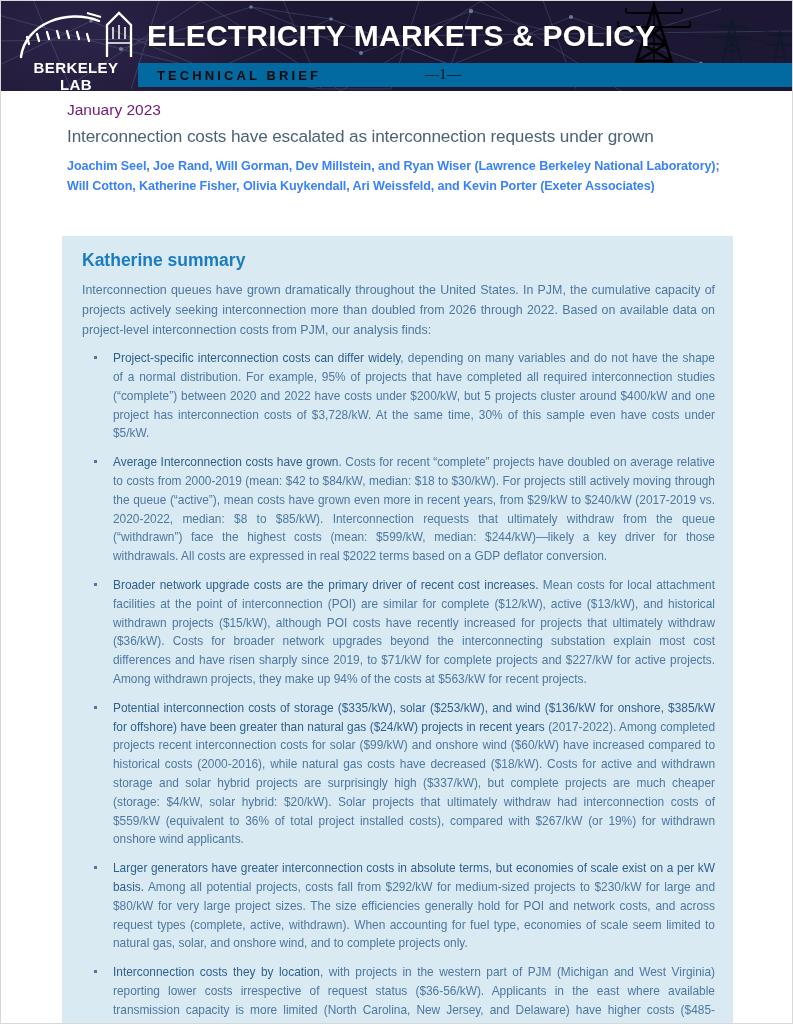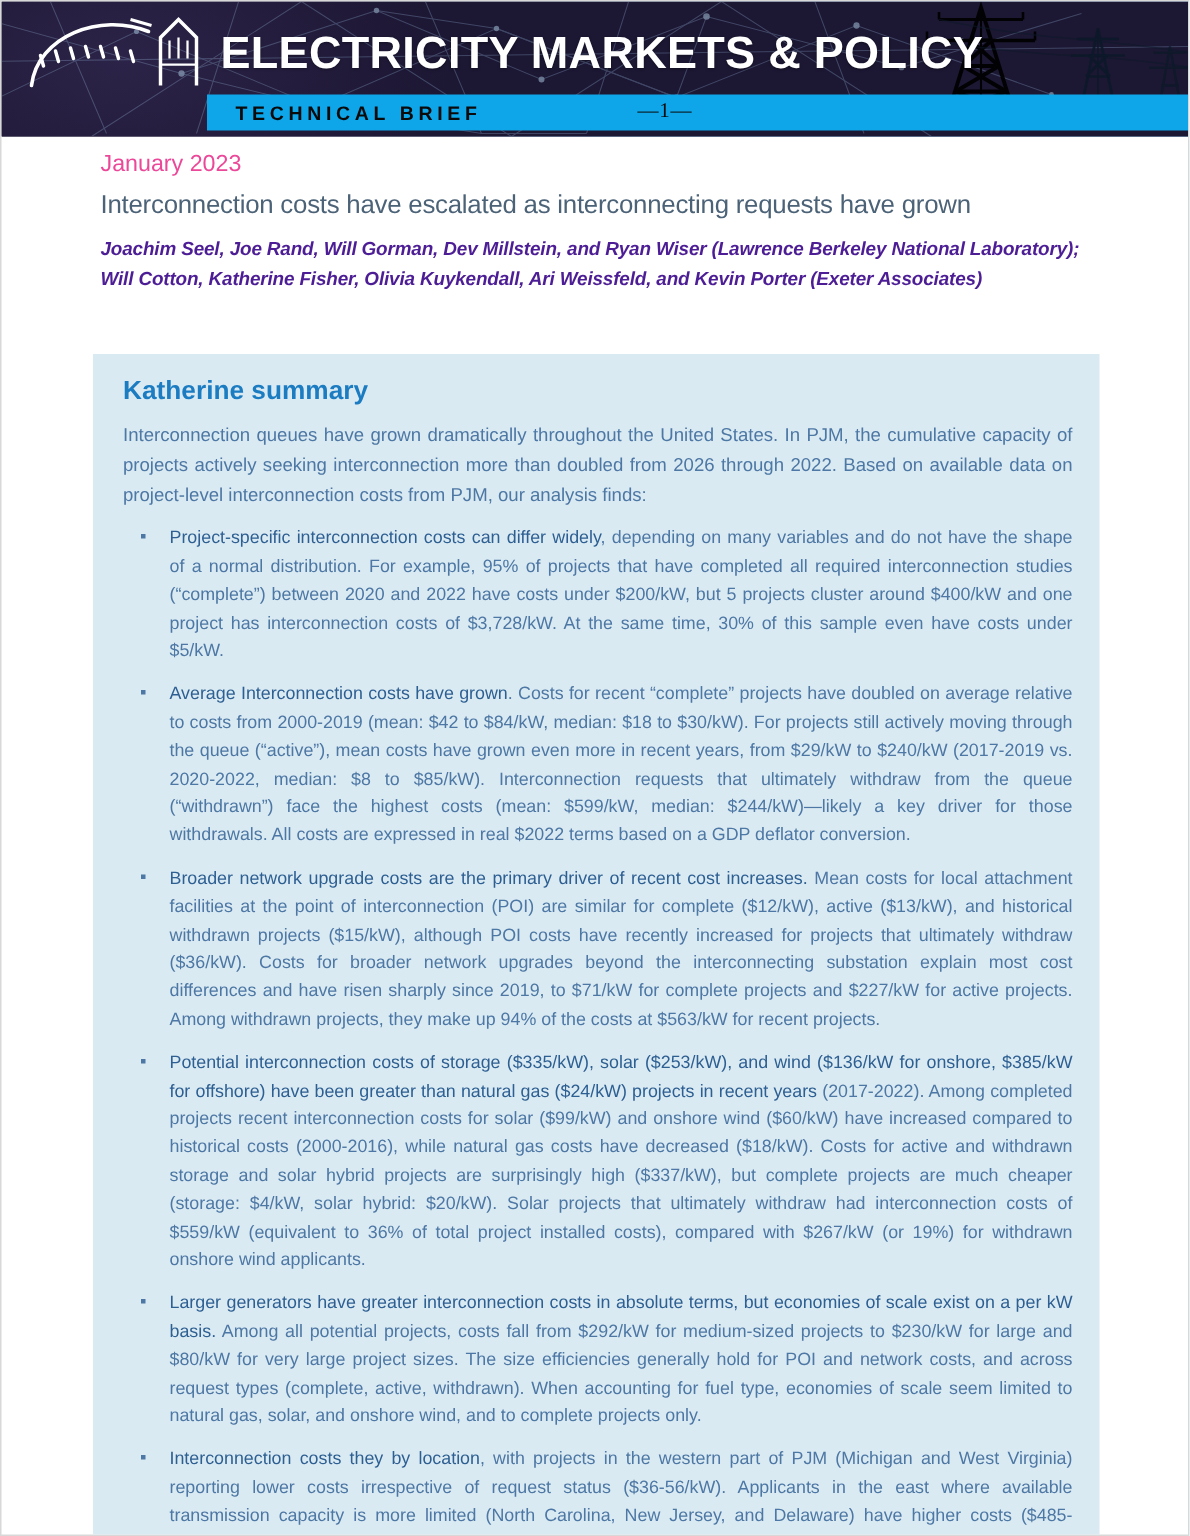--- a/index.html
+++ b/index.html
@@ -98,21 +98,21 @@
     white-space: nowrap;
     text-shadow: 0 1px 2px rgba(0,0,0,0.35);
   }
 
   .brief-bar {
     position: absolute;
     left: 137px;
     top: 62px;
     width: 656px;
     height: 24px;
-    background: #0ea5e9;
+    background: #0369a1;
     display: flex;
     align-items: center;
   }
   .brief-label {
     margin-left: 19px;
     color: #0a0a0a;
     font-family: "Liberation Sans", sans-serif;
     font-weight: 700;
     font-size: 13px;
     letter-spacing: 3.1px;
@@ -128,21 +128,21 @@
   
   .doc {
     position: absolute;
     left: 0;
     top: 90px;
     width: 793px;
   }
 
   .date-line {
     margin: 10px 0 0 66px;
-    color: #ec4899;
+    color: #701a75;
     font-family: "Liberation Sans", sans-serif;
     font-size: 15.5px;
     font-weight: 400;
   }
 
   .doc-title {
     margin: 8px 0 0 66px;
     color: #1e5d94;
     font-family: "Liberation Sans", sans-serif;
     font-weight: 700;
@@ -156,24 +156,23 @@
     color: #4b6277;
     font-family: "Liberation Sans", sans-serif;
     font-weight: 400;
     font-size: 17.2px;
     letter-spacing: -0.15px;
   }
 
   .doc-authors {
     margin: 10px 0 0 66px;
     width: 668px;
-    color: #4c1d95;
-    font-family: "Liberation Sans", sans-serif;
-    font-weight: 700;
-    font-style: italic;
+    color: #3b82f6;
+    font-family: "Liberation Sans", sans-serif;
+    font-weight: 700;
     font-size: 12.6px;
     line-height: 1.55;
     letter-spacing: -0.1px;
   }
 
   
   .exec-box {
     position: absolute;
     left: 61px;
     top: 145px;
@@ -316,33 +315,34 @@
             <path d="M72 27 L74 34"></path>
           </g>
 
           <path d="M92 50 L92 18 L104 6 L116 18 L116 50" stroke-width="2.3"></path>
           <g stroke-width="1.5">
             <path d="M98 20 L98 32 M104 18 L104 32 M110 20 L110 32"></path>
             <path d="M92 36 L116 36"></path>
           </g>
         </g>
       </svg>
+      <div class="logo-word">BERKELEY LAB</div>
     </div>
 
     <div class="banner-title">ELECTRICITY MARKETS &amp; POLICY</div>
 
     <div class="brief-bar">
       <span class="brief-label">TECHNICAL BRIEF</span>
       <span class="brief-page">—1—</span>
     </div>
   </div>
 
   <div class="doc">
     <div class="date-line">January 2023</div>
-    <div class="doc-subtitle">Interconnection costs have escalated as interconnecting requests have grown</div>
+    <div class="doc-subtitle">Interconnection costs have escalated as interconnection requests under grown</div>
     <div class="doc-authors">Joachim Seel, Joe Rand, Will Gorman, Dev Millstein, and Ryan Wiser (Lawrence Berkeley National Laboratory); Will Cotton, Katherine Fisher, Olivia Kuykendall, Ari Weissfeld, and Kevin Porter (Exeter Associates)</div>
 
     <div class="exec-box">
       <div class="exec-heading">Katherine summary</div>
       <p class="exec-intro">Interconnection queues have grown dramatically throughout the United States. In PJM, the cumulative capacity of projects actively seeking interconnection more than doubled from 2026 through 2022. Based on available data on project-level interconnection costs from PJM, our analysis finds:</p>
       <ul class="bullets" id="findings-list">
           <li class="bullet"><b>Project-specific interconnection costs can differ widely</b><span>, depending on many variables and do not have the shape of a normal distribution. For example, 95% of projects that have completed all required interconnection studies (“complete”) between 2020 and 2022 have costs under $200/kW, but 5 projects cluster around $400/kW and one project has interconnection costs of $3,728/kW. At the same time, 30% of this sample even have costs under $5/kW.</span></li>
           <li class="bullet"><b>Average Interconnection costs have grown</b><span>. Costs for recent “complete” projects have doubled on average relative to costs from 2000-2019 (mean: $42 to $84/kW, median: $18 to $30/kW). For projects still actively moving through the queue (“active”), mean costs have grown even more in recent years, from $29/kW to $240/kW (2017-2019 vs. 2020-2022, median: $8 to $85/kW). Interconnection requests that ultimately withdraw from the queue (“withdrawn”) face the highest costs (mean: $599/kW, median: $244/kW)—likely a key driver for those withdrawals. All costs are expressed in real $2022 terms based on a GDP deflator conversion.</span></li>
           <li class="bullet"><b>Broader network upgrade costs are the primary driver of recent cost increases.</b><span> Mean costs for local attachment facilities at the point of interconnection (POI) are similar for complete ($12/kW), active ($13/kW), and historical withdrawn projects ($15/kW), although POI costs have recently increased for projects that ultimately withdraw ($36/kW). Costs for broader network upgrades beyond the interconnecting substation explain most cost differences and have risen sharply since 2019, to $71/kW for complete projects and $227/kW for active projects. Among withdrawn projects, they make up 94% of the costs at $563/kW for recent projects.</span></li>
           <li class="bullet"><b>Potential interconnection costs of storage ($335/kW), solar ($253/kW), and wind ($136/kW for onshore, $385/kW for offshore) have been greater than natural gas ($24/kW) projects in recent years</b><span> (2017-2022). Among completed projects recent interconnection costs for solar ($99/kW) and onshore wind ($60/kW) have increased compared to historical costs (2000-2016), while natural gas costs have decreased ($18/kW). Costs for active and withdrawn storage and solar hybrid projects are surprisingly high ($337/kW), but complete projects are much cheaper (storage: $4/kW, solar hybrid: $20/kW). Solar projects that ultimately withdraw had interconnection costs of $559/kW (equivalent to 36% of total project installed costs), compared with $267/kW (or 19%) for withdrawn onshore wind applicants.</span></li>

